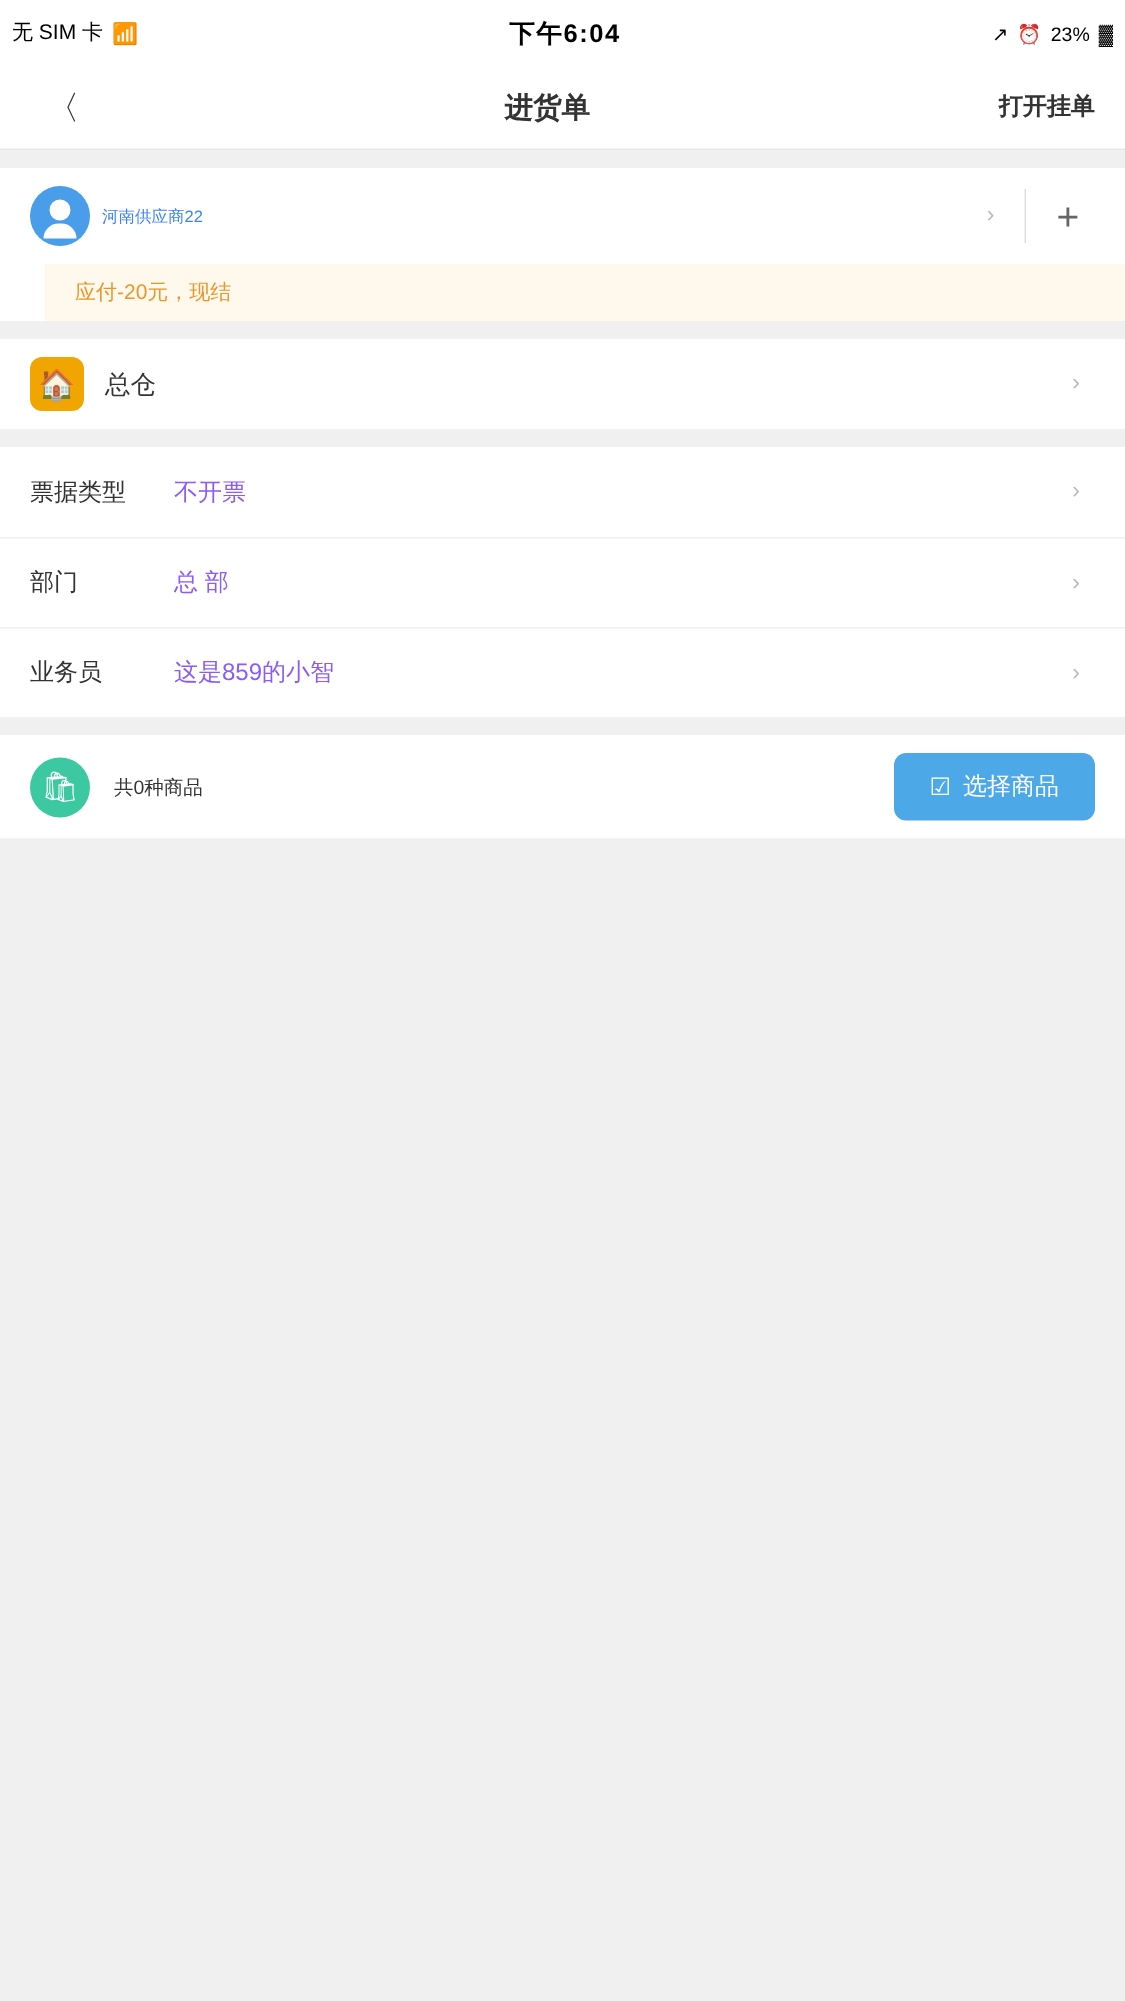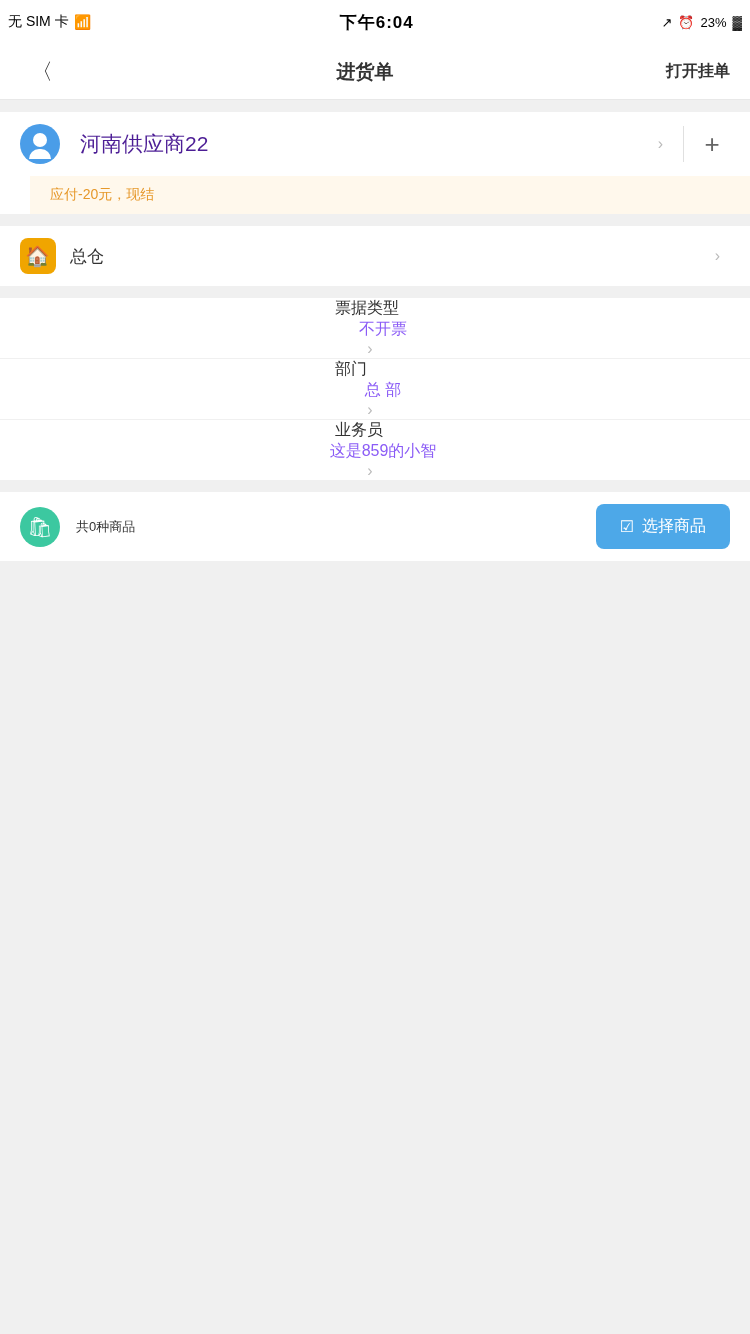--- a/index.html
+++ b/index.html
@@ -103,23 +103,23 @@
     }
     .avatar-body {
       width: 22px;
       height: 10px;
       background: #fff;
       border-radius: 11px 11px 0 0;
       margin-top: 2px;
     }
     .supplier-name {
       flex: 1;
-      font-size: 21px;
-      color: #4c1d95;
-      margin-left: 20px;
+      font-size: 11px;
+      color: #3b82f6;
+      margin-left: 8px;
     }
     .chevron {
       font-size: 16px;
       color: #bbb;
       margin-right: 10px;
     }
     .add-btn-large {
       font-size: 26px;
       color: #666;
       cursor: pointer;
@@ -174,21 +174,20 @@
     
     .form-section {
       background: #fff;
     }
     .form-row {
       display: flex;
       align-items: center;
       padding: 0 20px;
       min-height: 60px;
       border-top: 1px solid #f0f0f0;
-      flex-direction: column;
     }
     .form-row:first-child {
       border-top: none;
     }
     .form-label {
       font-size: 16px;
       color: #333;
       width: 80px;
       flex-shrink: 0;
     }

